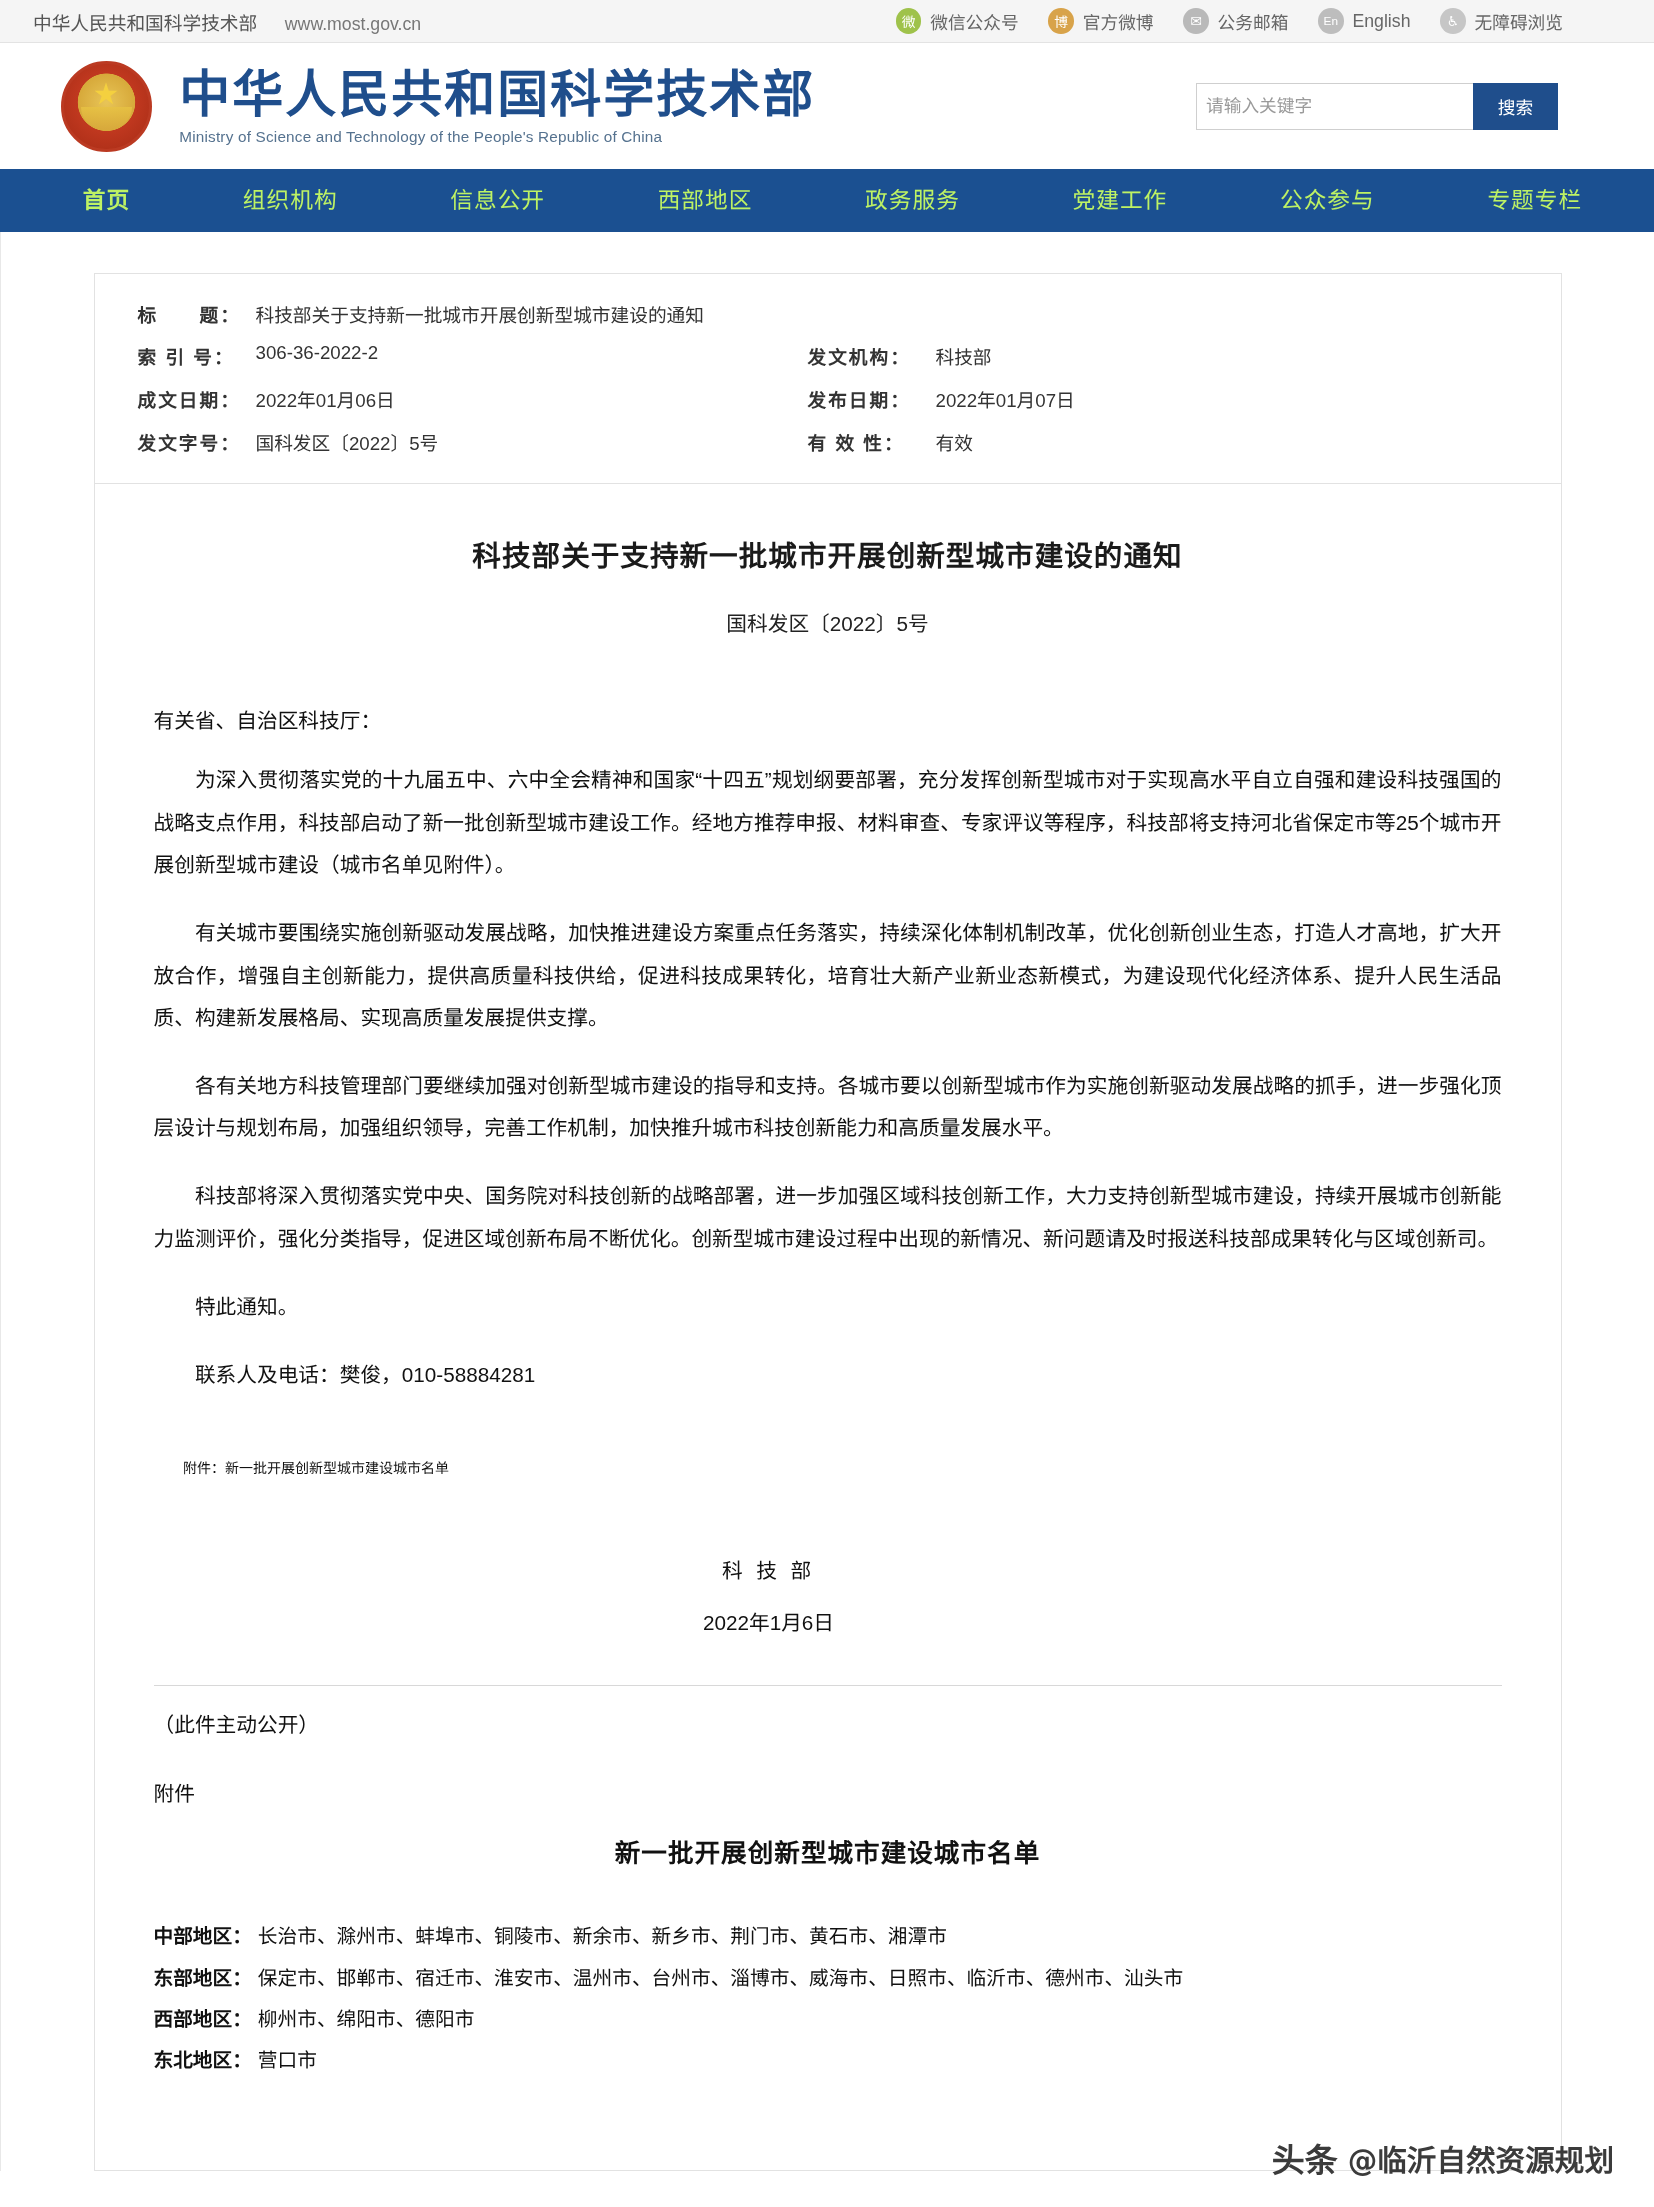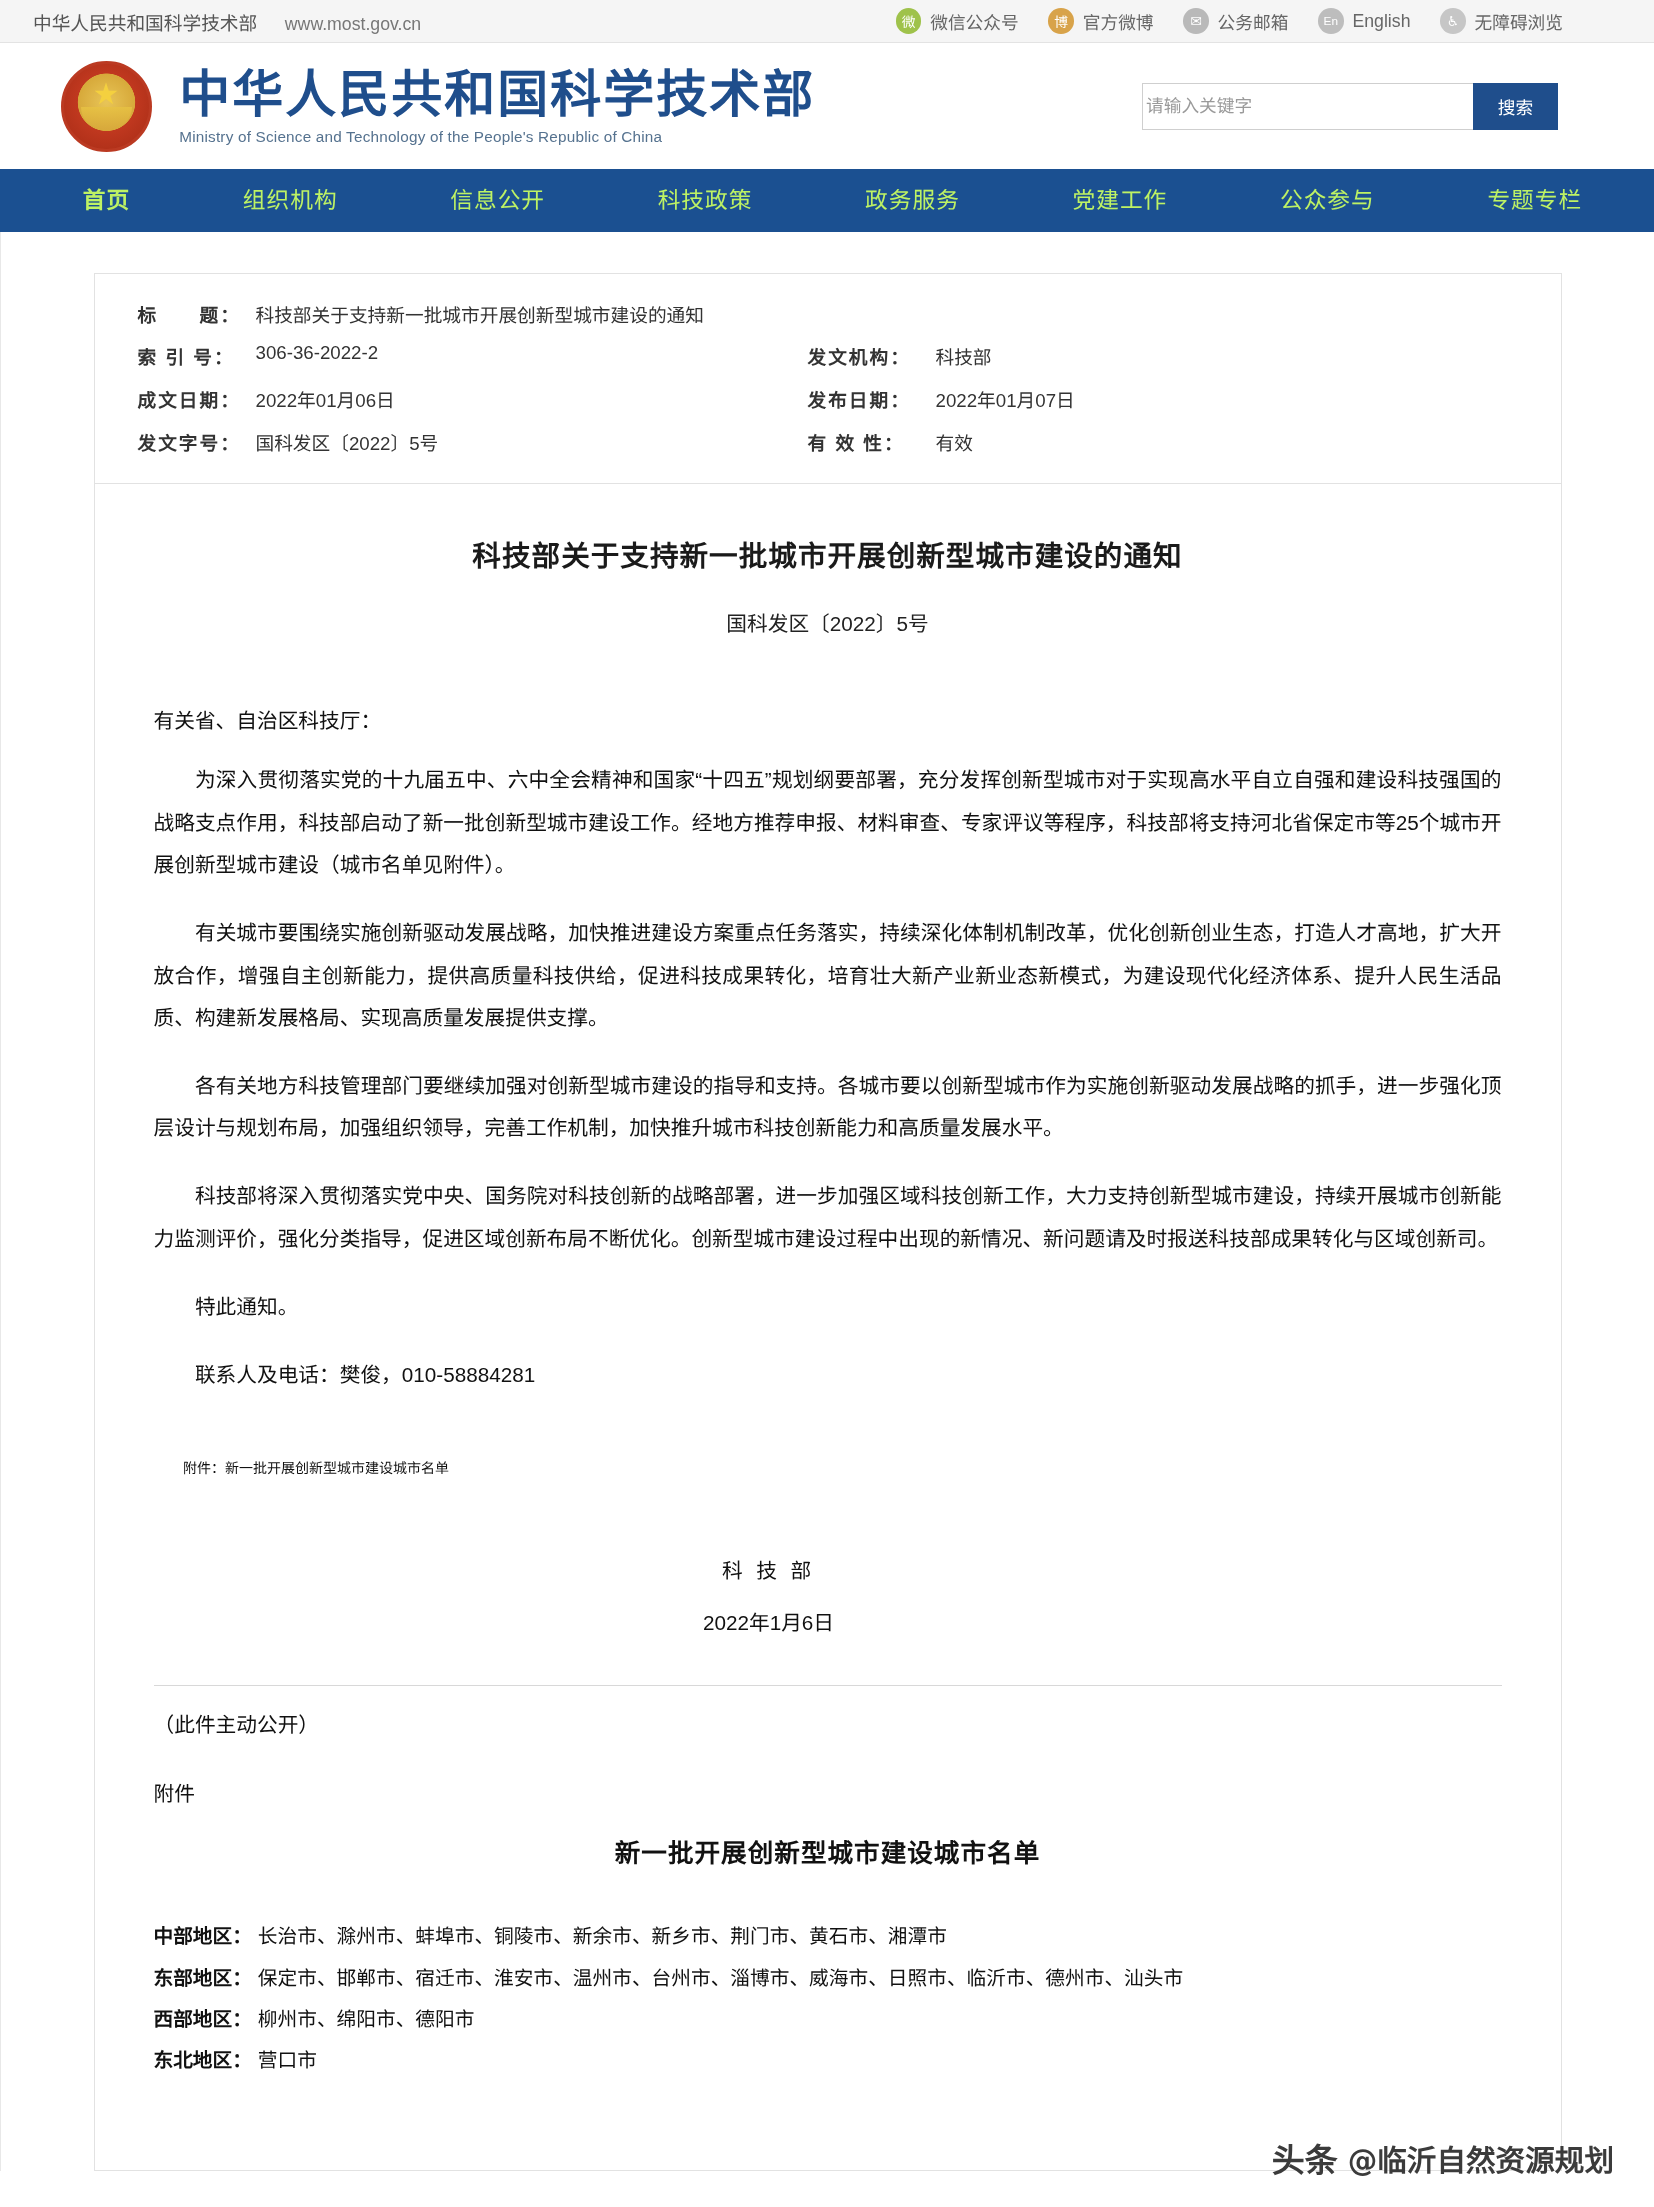--- a/index.html
+++ b/index.html
@@ -99,25 +99,25 @@
     letter-spacing: 0.2px;
   }
   .search-wrap {
     margin-left: auto;
     margin-right: 64px;
     display: flex;
     align-items: stretch;
     height: 47px;
   }
   .search-input {
-    width: 331px;
+    width: 277px;
     height: 47px;
     border: 1px solid #cfcfcf;
     border-right: none;
-    padding: 0 3px;
+    padding: 0 9px;
     font-size: 17.7px;
     color: #333;
     outline: none;
     background: #fff;
   }
   .search-input::placeholder { color: #9a9a9a; }
   .search-btn {
     width: 85px;
     height: 47px;
     background: #1f4e8c;
@@ -314,21 +314,21 @@
   <div class="search-wrap">
     <input class="search-input" type="text" placeholder="请输入关键字" style="">
     <button class="search-btn">搜索</button>
   </div>
 </div>
 
 <div class="mainnav">
   <div class="nav-item active">首页</div>
   <div class="nav-item">组织机构</div>
   <div class="nav-item">信息公开</div>
-  <div class="nav-item">科技政策</div>
+  <div class="nav-item">西部地区</div>
   <div class="nav-item">政务服务</div>
   <div class="nav-item">党建工作</div>
   <div class="nav-item">公众参与</div>
   <div class="nav-item">专题专栏</div>
 </div>
 
 <div class="page">
   <div class="inner">
 
     <div class="meta-box">

